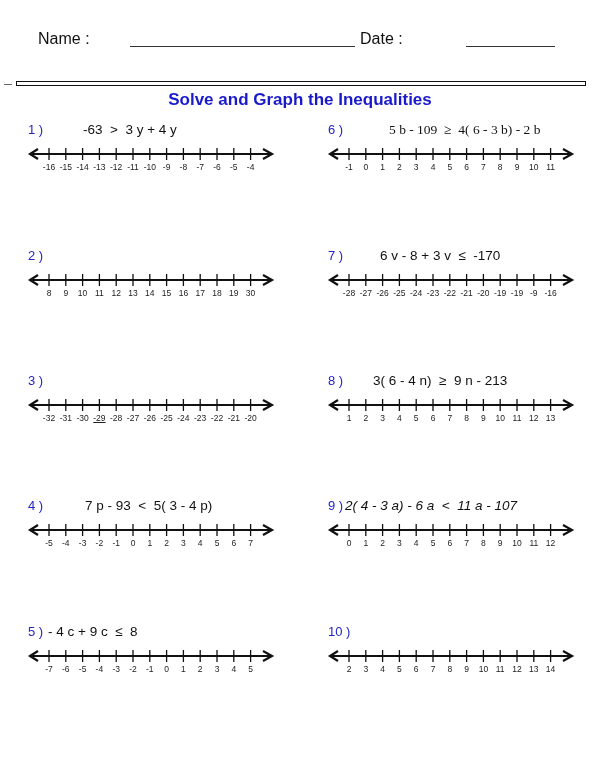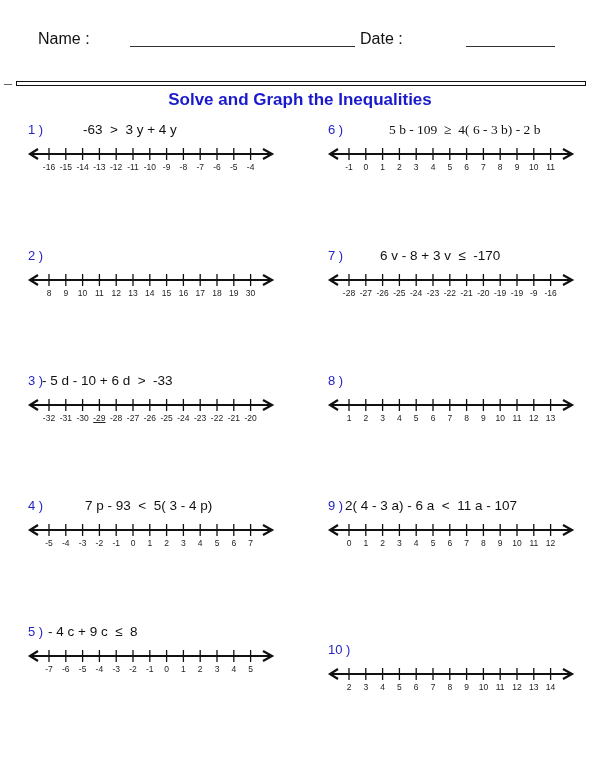--- a/index.html
+++ b/index.html
@@ -109,21 +109,20 @@
         <span class="lbl" style="left: 138.6px;">15</span>
         <span class="lbl" style="left: 155.4px;">16</span>
         <span class="lbl" style="left: 172.2px;">17</span>
         <span class="lbl" style="left: 189px;">18</span>
         <span class="lbl" style="left: 205.8px;">19</span>
         <span class="lbl" style="left: 222.6px;">30</span>
       </div>
     </div>
     <div class="problem" style="left: 28px; top: 373px;">
       <span class="num">3 )</span>
-      <span class="expr" style="left: 14px;">- 5 d - 10 + 6 d  &gt;  -33</span>
       <div class="nl">
         <svg width="250" height="20">
           <line x1="2" y1="12" x2="243" y2="12" stroke="#111" stroke-width="2.2"></line>
           <polyline points="10,7 2,12 10,17" fill="none" stroke="#111" stroke-width="2.2"></polyline>
           <polyline points="235,7 244,12 235,17" fill="none" stroke="#111" stroke-width="2.2"></polyline>
           <line x1="21" y1="6" x2="21" y2="18" stroke="#111" stroke-width="1.3"></line>
           <line x1="37.8" y1="6" x2="37.8" y2="18" stroke="#111" stroke-width="1.3"></line>
           <line x1="54.6" y1="6" x2="54.6" y2="18" stroke="#111" stroke-width="1.3"></line>
           <line x1="71.4" y1="6" x2="71.4" y2="18" stroke="#111" stroke-width="1.3"></line>
           <line x1="88.2" y1="6" x2="88.2" y2="18" stroke="#111" stroke-width="1.3"></line>
@@ -294,20 +293,21 @@
         <span class="lbl" style="left: 138.6px;">-21</span>
         <span class="lbl" style="left: 155.4px;">-20</span>
         <span class="lbl" style="left: 172.2px;">-19</span>
         <span class="lbl" style="left: 189px;">-19</span>
         <span class="lbl" style="left: 205.8px;">-9</span>
         <span class="lbl" style="left: 222.6px;">-16</span>
       </div>
     </div>
     <div class="problem" style="left: 328px; top: 373px;">
       <span class="num">8 )</span>
+      <span class="expr" style="left: 45px;">3( 6 - 4 n)  ≥  9 n - 213</span>
       <div class="nl">
         <svg width="250" height="20">
           <line x1="2" y1="12" x2="243" y2="12" stroke="#111" stroke-width="2.2"></line>
           <polyline points="10,7 2,12 10,17" fill="none" stroke="#111" stroke-width="2.2"></polyline>
           <polyline points="235,7 244,12 235,17" fill="none" stroke="#111" stroke-width="2.2"></polyline>
           <line x1="21" y1="6" x2="21" y2="18" stroke="#111" stroke-width="1.3"></line>
           <line x1="37.8" y1="6" x2="37.8" y2="18" stroke="#111" stroke-width="1.3"></line>
           <line x1="54.6" y1="6" x2="54.6" y2="18" stroke="#111" stroke-width="1.3"></line>
           <line x1="71.4" y1="6" x2="71.4" y2="18" stroke="#111" stroke-width="1.3"></line>
           <line x1="88.2" y1="6" x2="88.2" y2="18" stroke="#111" stroke-width="1.3"></line>
@@ -330,21 +330,21 @@
         <span class="lbl" style="left: 138.6px;">8</span>
         <span class="lbl" style="left: 155.4px;">9</span>
         <span class="lbl" style="left: 172.2px;">10</span>
         <span class="lbl" style="left: 189px;">11</span>
         <span class="lbl" style="left: 205.8px;">12</span>
         <span class="lbl" style="left: 222.6px;">13</span>
       </div>
     </div>
     <div class="problem" style="left: 328px; top: 498px;">
       <span class="num">9 )</span>
-      <span class="expr" style="left: 17px;">2( 4 - 3 a) - 6 a  &lt;  11 a - 107</span>
+      <span class="expr" style="left: 17px; font-style: italic;">2( 4 - 3 a) - 6 a  &lt;  11 a - 107</span>
       <div class="nl">
         <svg width="250" height="20">
           <line x1="2" y1="12" x2="243" y2="12" stroke="#111" stroke-width="2.2"></line>
           <polyline points="10,7 2,12 10,17" fill="none" stroke="#111" stroke-width="2.2"></polyline>
           <polyline points="235,7 244,12 235,17" fill="none" stroke="#111" stroke-width="2.2"></polyline>
           <line x1="21" y1="6" x2="21" y2="18" stroke="#111" stroke-width="1.3"></line>
           <line x1="37.8" y1="6" x2="37.8" y2="18" stroke="#111" stroke-width="1.3"></line>
           <line x1="54.6" y1="6" x2="54.6" y2="18" stroke="#111" stroke-width="1.3"></line>
           <line x1="71.4" y1="6" x2="71.4" y2="18" stroke="#111" stroke-width="1.3"></line>
           <line x1="88.2" y1="6" x2="88.2" y2="18" stroke="#111" stroke-width="1.3"></line>
@@ -365,21 +365,21 @@
         <span class="lbl" style="left: 105px;">5</span>
         <span class="lbl" style="left: 121.8px;">6</span>
         <span class="lbl" style="left: 138.6px;">7</span>
         <span class="lbl" style="left: 155.4px;">8</span>
         <span class="lbl" style="left: 172.2px;">9</span>
         <span class="lbl" style="left: 189px;">10</span>
         <span class="lbl" style="left: 205.8px;">11</span>
         <span class="lbl" style="left: 222.6px;">12</span>
       </div>
     </div>
-    <div class="problem" style="left: 328px; top: 624px; margin-top: 18px;">
+    <div class="problem" style="left: 328px; top: 624px;">
       <span class="num">10 )</span>
       <div class="nl">
         <svg width="250" height="20">
           <line x1="2" y1="12" x2="243" y2="12" stroke="#111" stroke-width="2.2"></line>
           <polyline points="10,7 2,12 10,17" fill="none" stroke="#111" stroke-width="2.2"></polyline>
           <polyline points="235,7 244,12 235,17" fill="none" stroke="#111" stroke-width="2.2"></polyline>
           <line x1="21" y1="6" x2="21" y2="18" stroke="#111" stroke-width="1.3"></line>
           <line x1="37.8" y1="6" x2="37.8" y2="18" stroke="#111" stroke-width="1.3"></line>
           <line x1="54.6" y1="6" x2="54.6" y2="18" stroke="#111" stroke-width="1.3"></line>
           <line x1="71.4" y1="6" x2="71.4" y2="18" stroke="#111" stroke-width="1.3"></line>

